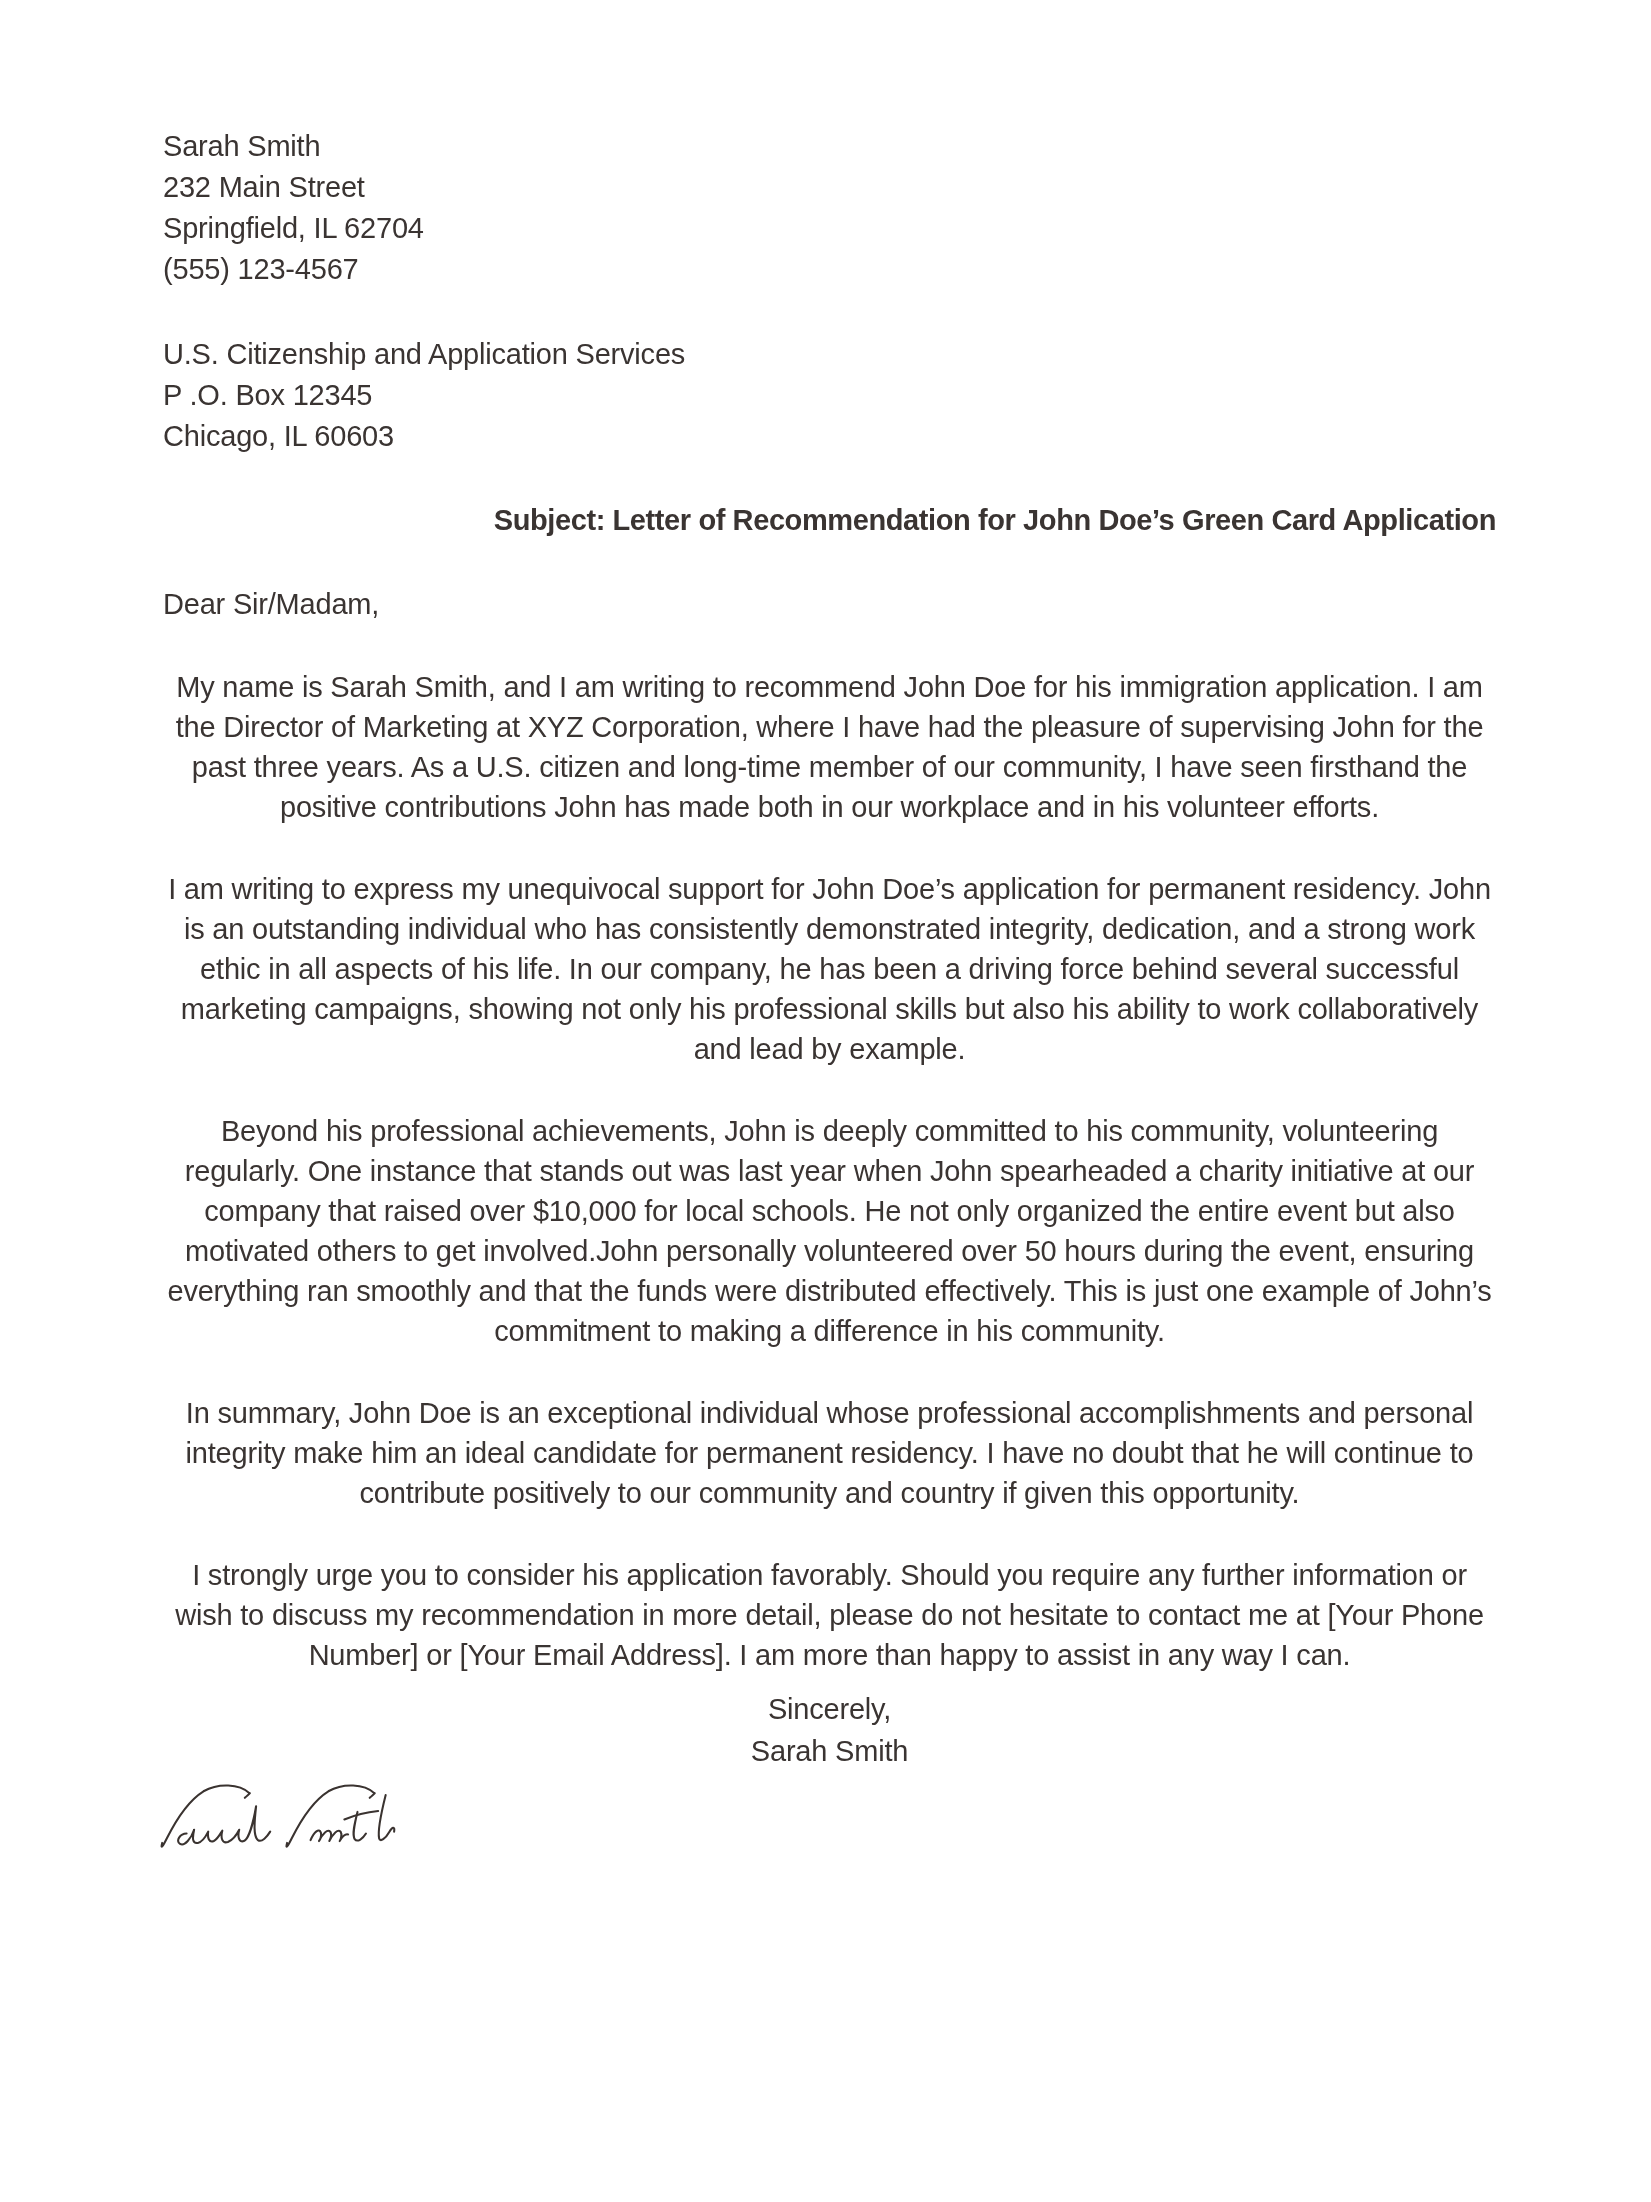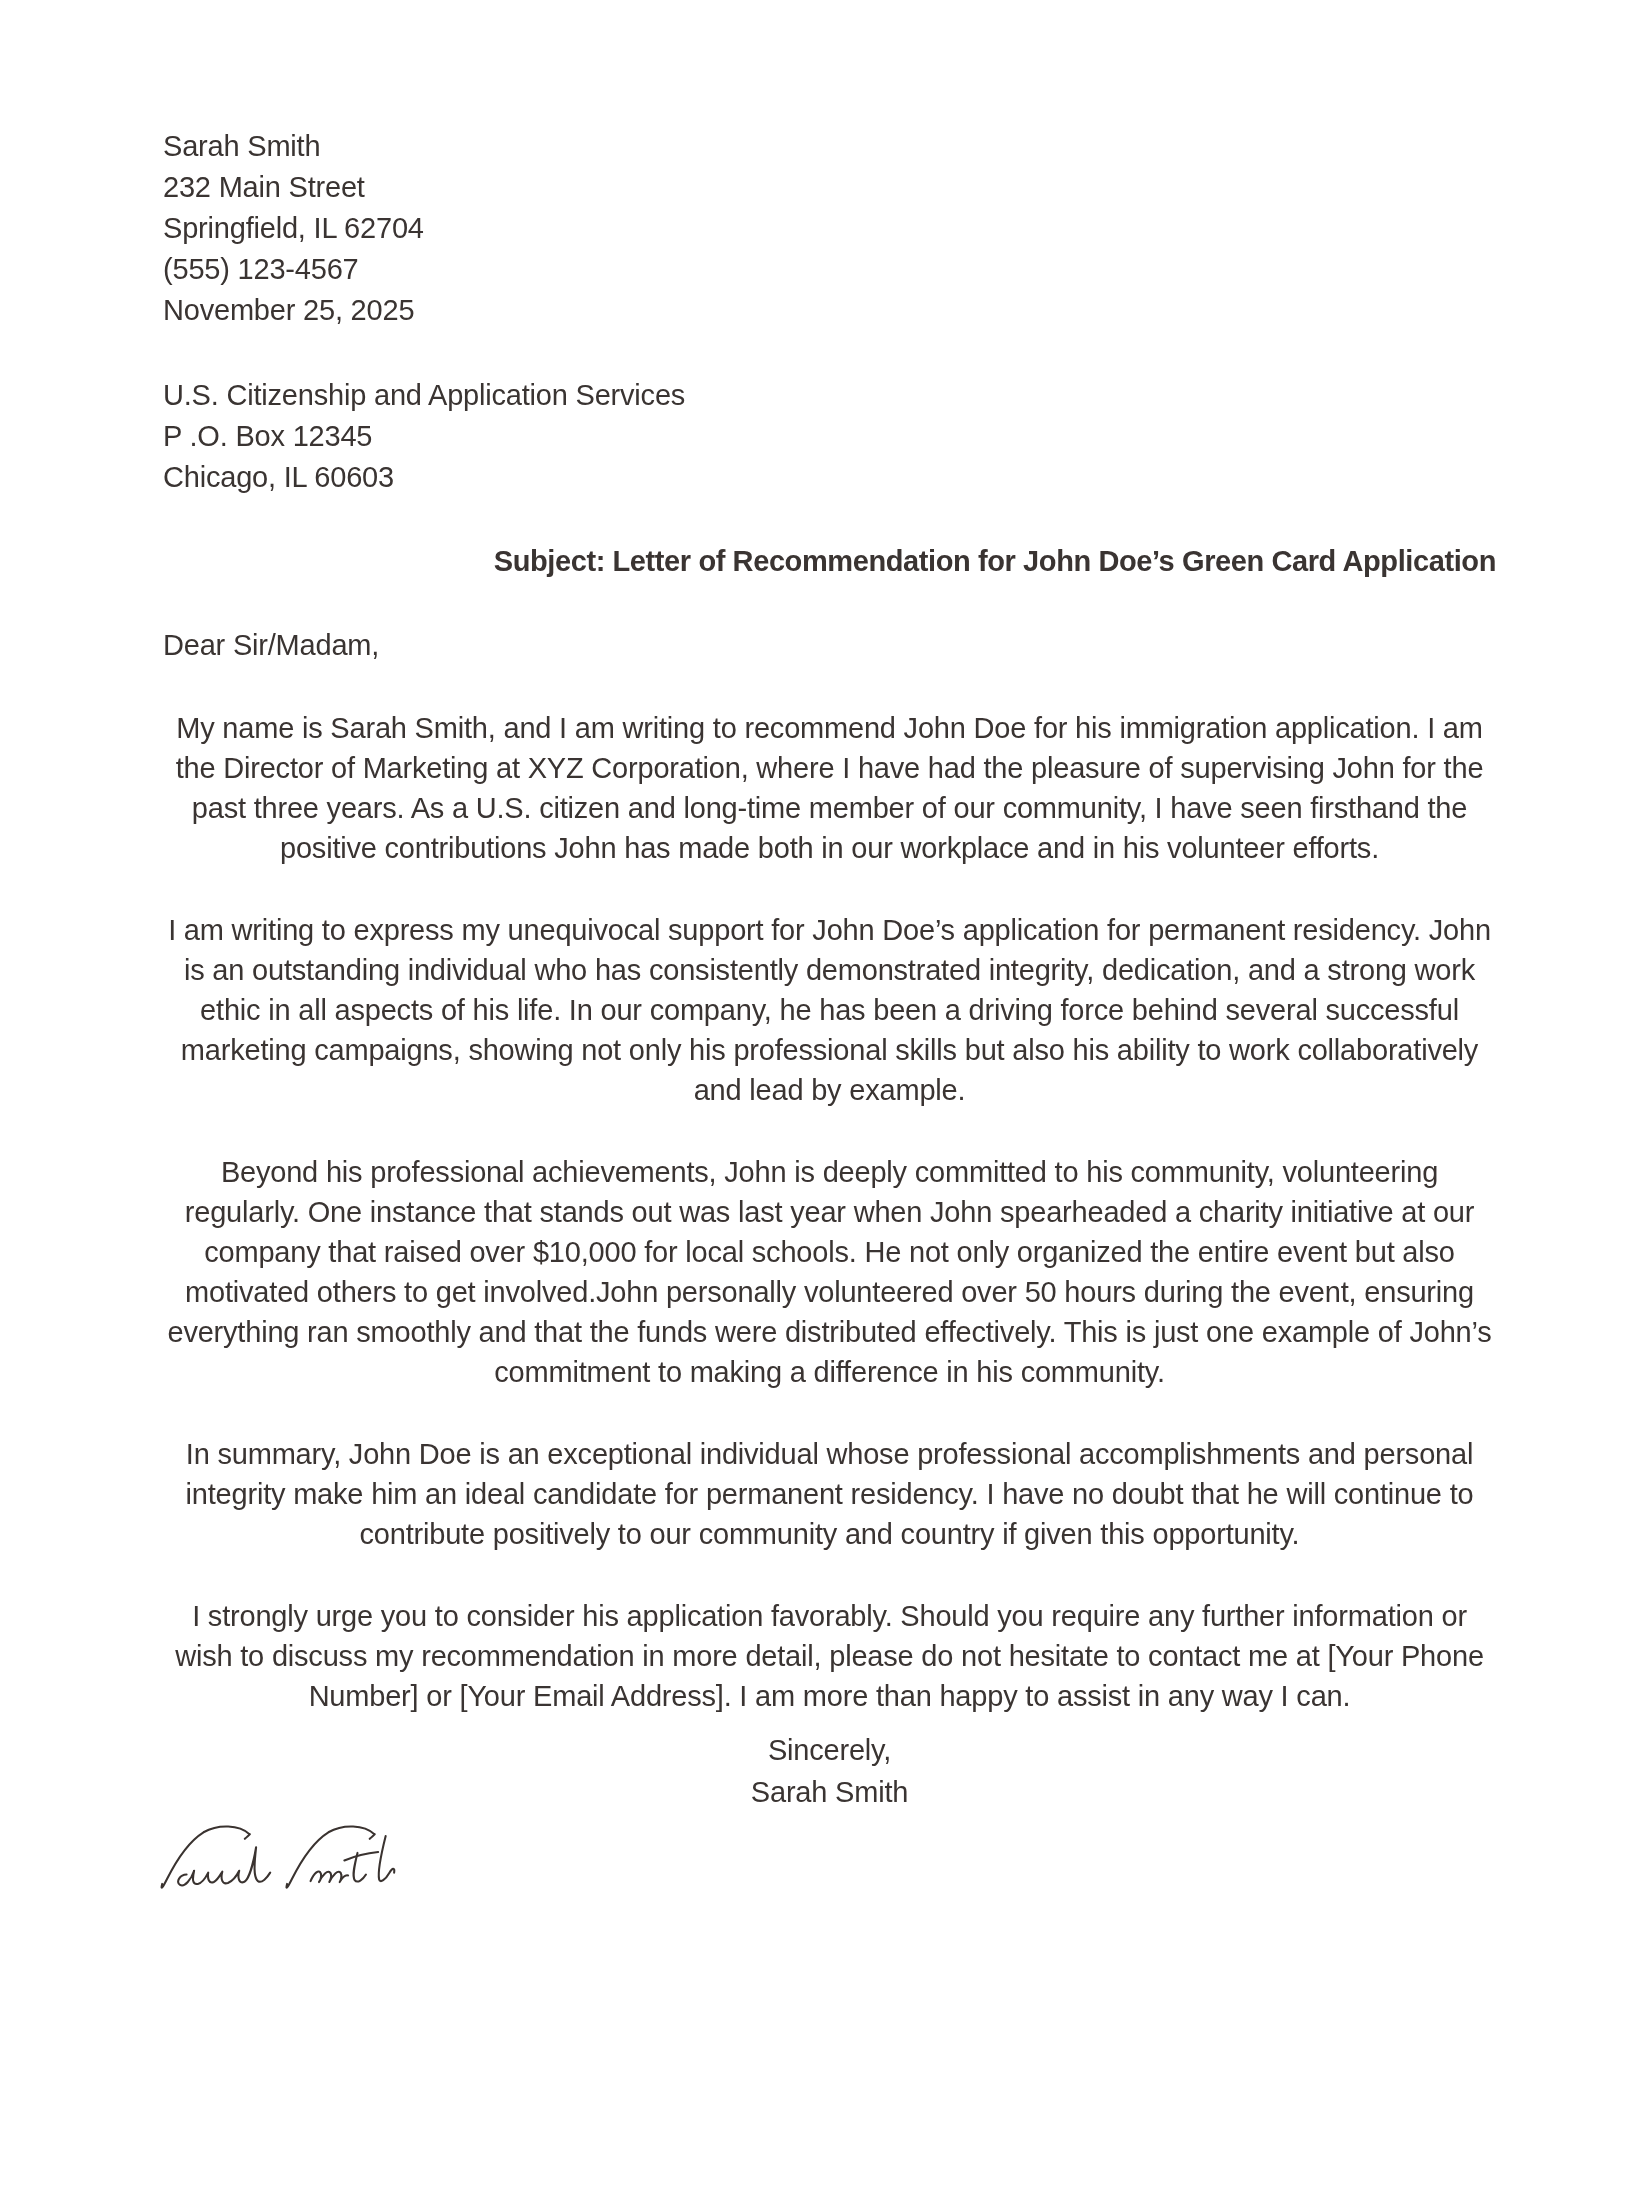--- a/index.html
+++ b/index.html
@@ -74,21 +74,20 @@
 </head>
 <body>
 
 <div class="page">
 
   <div class="sender-block">
     <div>Sarah Smith</div>
     <div>232 Main Street</div>
     <div>Springfield, IL 62704</div>
     <div>(555) 123-4567</div>
-    <div>November 25, 2025</div>
   </div>
 
   <div class="recipient-block">
     <div>U.S. Citizenship and Application Services</div>
     <div>P .O. Box 12345</div>
     <div>Chicago, IL 60603</div>
   </div>
 
   <div class="subject-line">Subject: Letter of Recommendation for John Doe’s Green Card Application</div>
 

